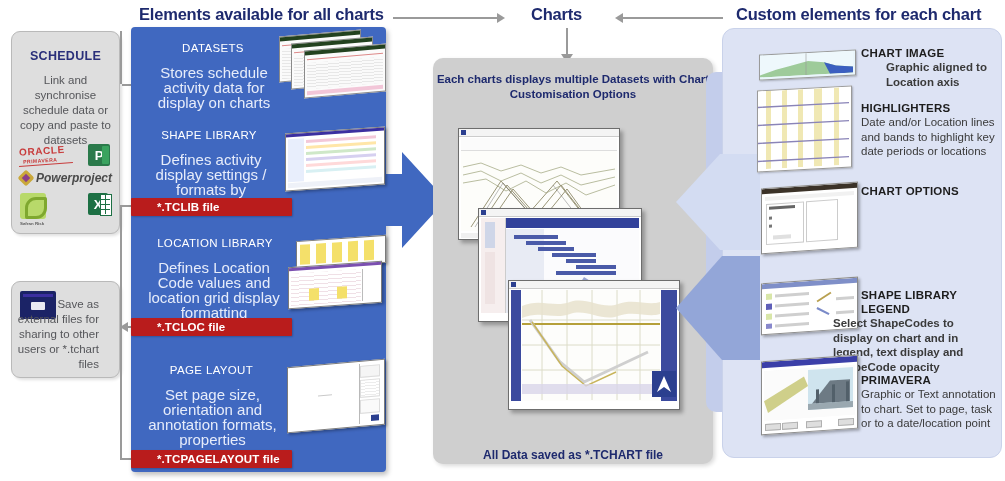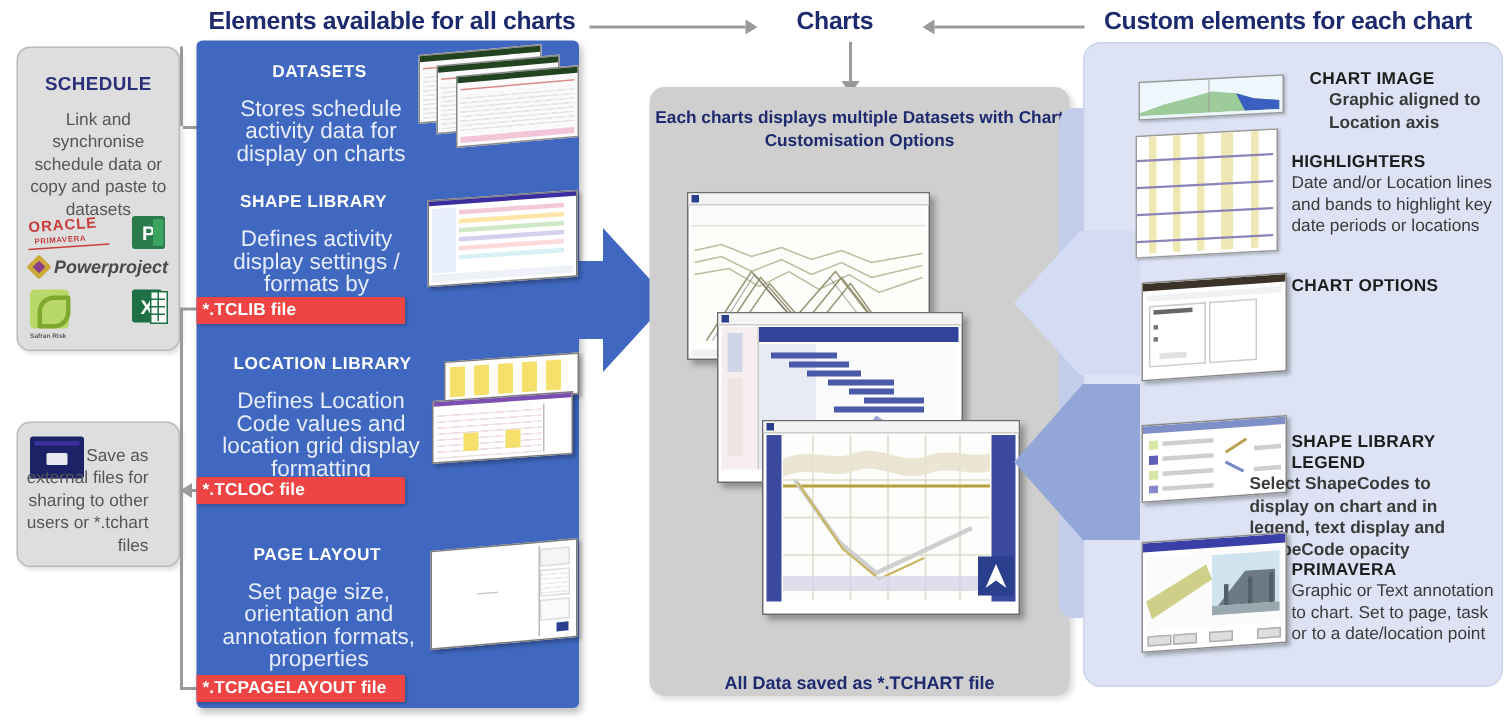--- a/index.html
+++ b/index.html
@@ -36,29 +36,29 @@
     line-height:15px;
   }
   .gb-text.right{text-align:right;}
 
   
   .blue-panel{
     position:absolute;background:#4068c0;border-radius:4px;
     box-shadow:2px 3px 5px rgba(0,0,0,.25);
   }
   .bp-sec-title{
-    position:absolute;color:#ffffff;font-weight:bold;font-size:11.5px;text-align:center;
+    position:absolute;color:#ffffff;font-weight:normal;font-size:11.5px;text-align:center;
     letter-spacing:.35px;
   }
   .bp-sec-text{
     position:absolute;color:#e6ecfa;font-size:15px;line-height:15px;text-align:center;
   }
   .file-badge{
-    position:absolute;background:#ef4444;color:#ffffff;font-weight:bold;font-size:11.5px;
-    display:flex;align-items:center;padding-left:4px;border-radius:1px;
+    position:absolute;background:#b91c1c;color:#ffffff;font-weight:bold;font-size:11.5px;
+    display:flex;align-items:center;padding-left:26px;border-radius:1px;
     box-shadow:1px 1px 2px rgba(0,0,0,.2);letter-spacing:.1px;
   }
 
   
   .charts-box{
     position:absolute;background:#cfcfcf;border-radius:10px;
     box-shadow:2px 2px 4px rgba(0,0,0,.15);
   }
   .charts-lead{
     position:absolute;width:100%;text-align:center;font-weight:bold;color:#1e2a6e;
@@ -354,21 +354,21 @@
   </svg>
 
   <div style="position:absolute;left:759px;top:52px;width:95px;height:24px;background:#eaf6fb;border:1px solid #9a9a9a;transform:skewY(-3deg);box-shadow:1px 1px 2px rgba(0,0,0,.25);overflow:hidden;">
     <svg width="93" height="22" viewBox="0 0 93 22">
       <rect width="93" height="22" fill="#eef8fc"></rect>
       <path d="M0,20 L16,15 L30,12 L48,8 L64,10 L76,14 L93,16 L93,22 L0,22 Z" fill="#9ecb9a"></path>
       <path d="M64,10 L76,14 L93,16 L93,22 L70,22 Z" fill="#3b5fc0"></path>
       <line x1="46" y1="0" x2="46" y2="22" stroke="#9a9a9a" stroke-width=".6"></line>
     </svg>
   </div>
-  <div class="rt-title" style="left:861px;top:46px;width:130px;margin-left:12px;">CHART IMAGE</div>
+  <div class="rt-title" style="left:861px;top:46px;width:130px;">CHART IMAGE</div>
   <div class="rt-text" style="left:886px;top:60px;width:132px;font-weight:bold;">Graphic aligned to Location axis</div>
 
   <div style="position:absolute;left:757px;top:88px;width:93px;height:80px;background:#fff;border:1px solid #9a9a9a;transform:skewY(-3deg);box-shadow:1px 1px 2px rgba(0,0,0,.25);overflow:hidden;">
     <svg width="91" height="78" viewBox="0 0 91 78">
       <rect width="91" height="78" fill="#fff"></rect>
       <g fill="#f0e8b4">
         <rect x="8" y="0" width="5" height="78"></rect>
           <rect x="24" y="0" width="5" height="78"></rect>
         <rect x="40" y="0" width="5" height="78"></rect>
           <rect x="56" y="0" width="8" height="78"></rect>

